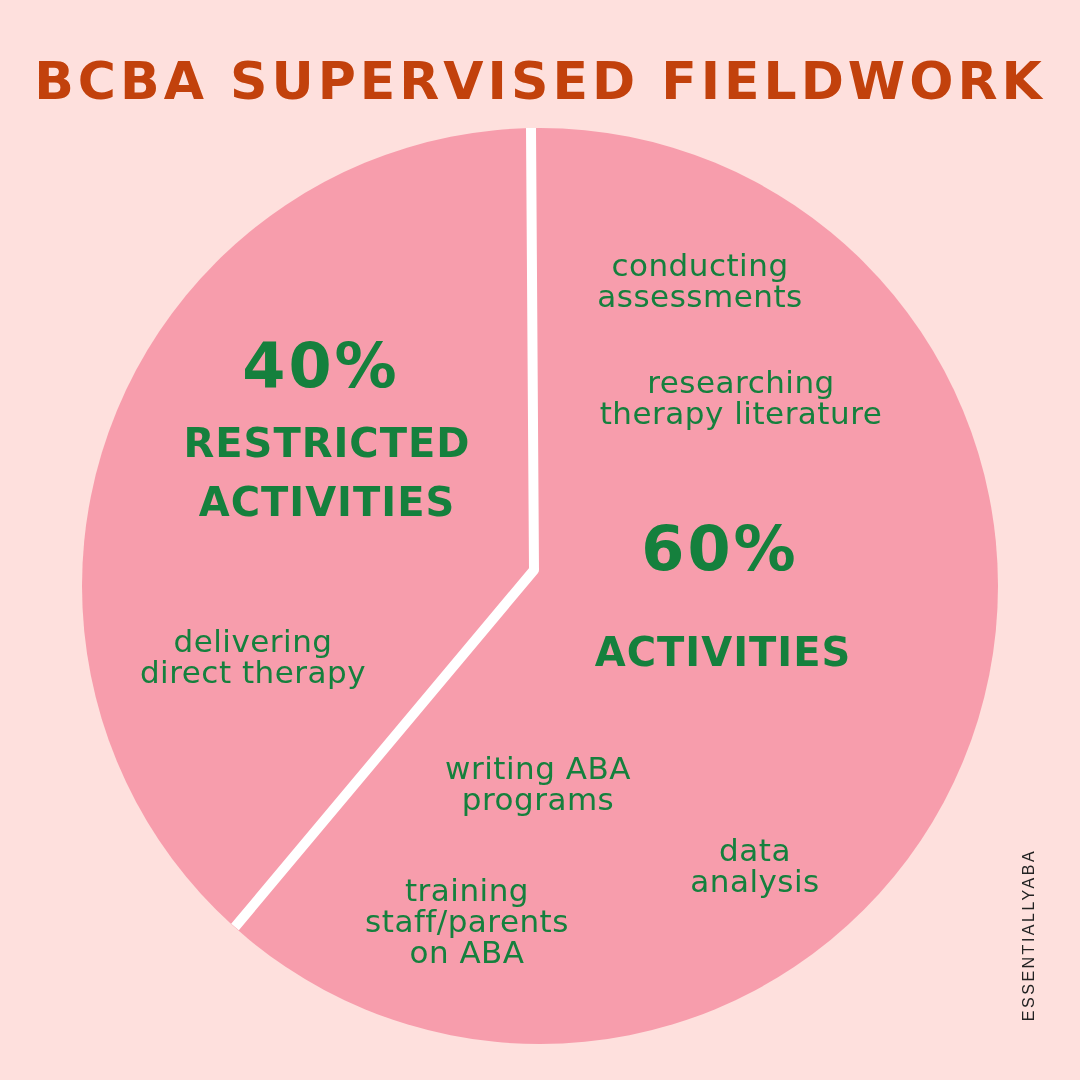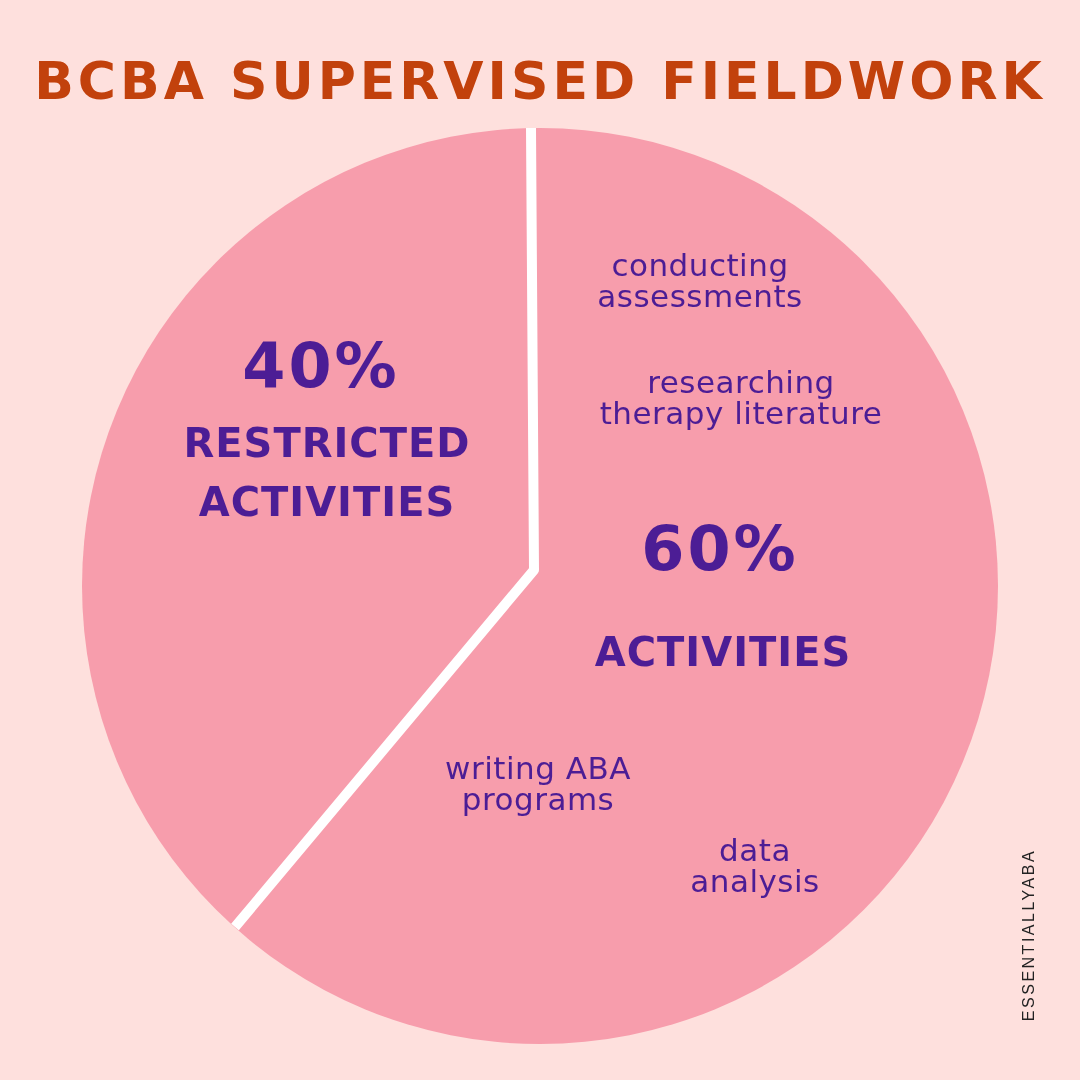--- a/index.html
+++ b/index.html
@@ -28,21 +28,21 @@
   .divider {
     fill: none;
     stroke: #ffffff;
     stroke-width: 10;
     stroke-linecap: butt;
     stroke-linejoin: round;
   }
   .lbl {
     position: absolute;
     transform: translate(-50%, -50%);
-    color: #4c1d95;
+    color: #15803d;
     text-align: center;
     white-space: nowrap;
   }
   .lbl span { display: block; }
   .small { font-size: 31px; line-height: 31px; letter-spacing: 0.5px; }
   .pct   { font-size: 62px; line-height: 54px; font-weight: 700; letter-spacing: 3px; }
   .big   { font-size: 40px; line-height: 59px; font-weight: 700; letter-spacing: 1px; }
   .watermark {
     position: absolute;
     left: 1029px;
@@ -67,20 +67,24 @@
     <polyline class="divider" points="531,128 534,570 235,927"></polyline>
   </svg>
 
   <div class="lbl pct" style="left:321px; top:366px;">40%</div>
 
   <div class="lbl big" style="left:327px; top:473px;">
     <span>RESTRICTED</span>
     <span>ACTIVITIES</span>
   </div>
 
+  <div class="lbl small" style="left:253px; top:657px;">
+    <span>delivering</span>
+    <span>direct therapy</span>
+  </div>
 
   <div class="lbl small" style="left:700px; top:281px;">
     <span>conducting</span>
     <span>assessments</span>
   </div>
 
   <div class="lbl small" style="left:741px; top:398px;">
     <span>researching</span>
     <span>therapy literature</span>
   </div>
@@ -94,16 +98,21 @@
   <div class="lbl small" style="left:538px; top:784px;">
     <span>writing ABA</span>
     <span>programs</span>
   </div>
 
   <div class="lbl small" style="left:755px; top:866px;">
     <span>data</span>
     <span>analysis</span>
   </div>
 
+  <div class="lbl small" style="left:467px; top:921px;">
+    <span>training</span>
+    <span>staff/parents</span>
+    <span>on ABA</span>
+  </div>
 
   <div class="watermark">ESSENTIALLYABA</div>
 
 </div>
 
 </body></html>

